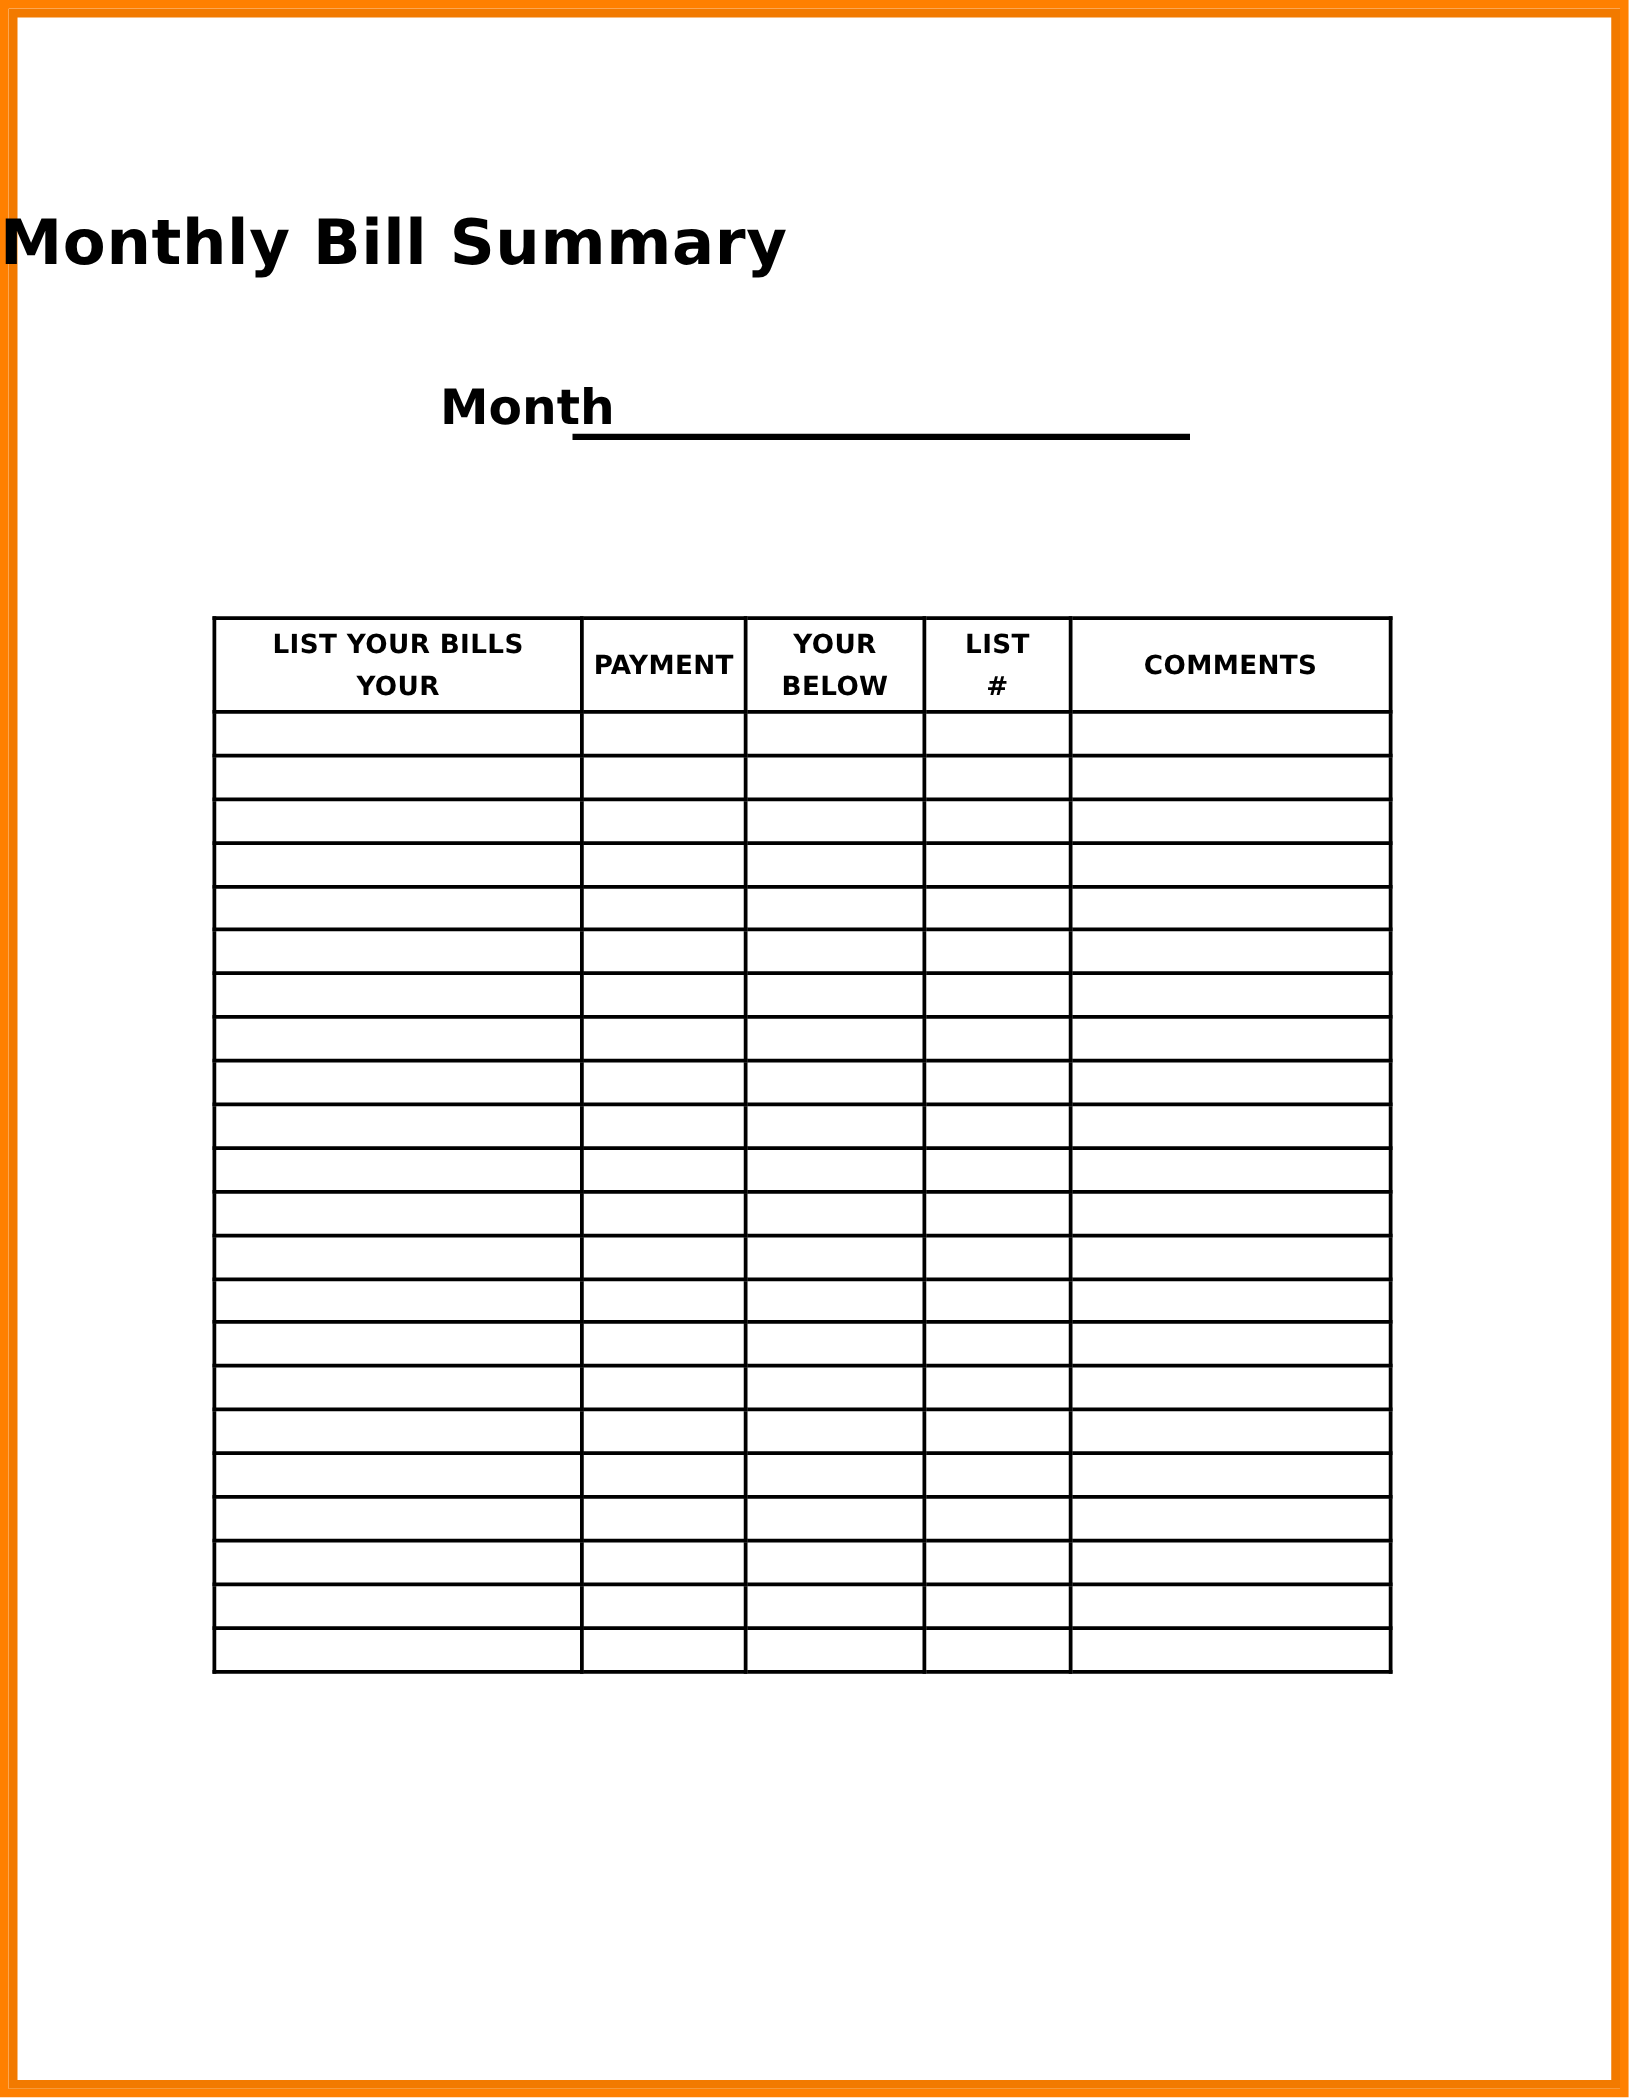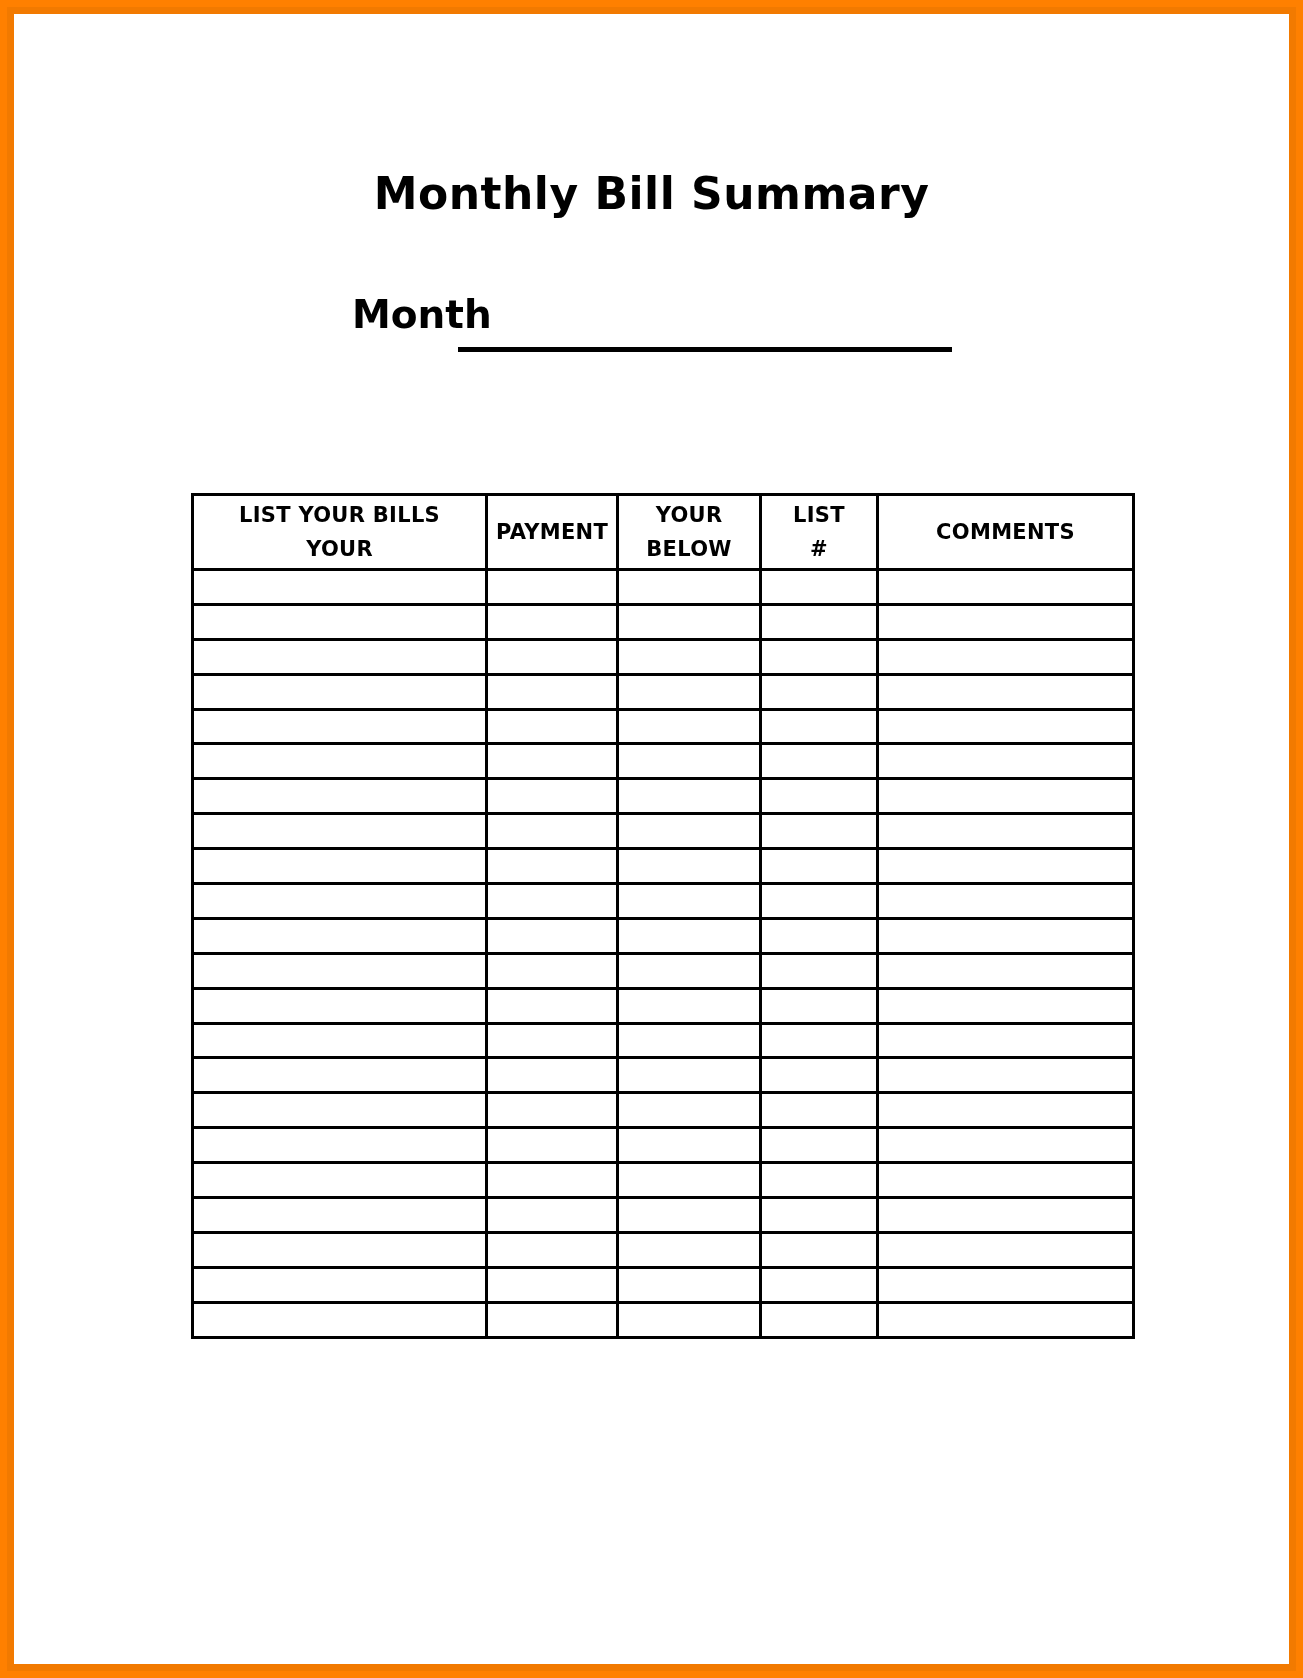--- a/index.html
+++ b/index.html
@@ -28,52 +28,52 @@
       width: 1289px; height: 1664px;
       box-sizing: border-box;
       border: 7px solid #F27A00;
       background: #ffffff;
     }
     .title {
       position: absolute;
       left: 0;
       width: 1303px;
       top: 168px;
-      text-align: center;
-      font-size: 44px;
+      text-align: left;
+      font-size: 50px;
       font-weight: bold;
       letter-spacing: 0.5px;
       line-height: 52px;
       white-space: nowrap;
     }
     .month-row {
       position: absolute;
       left: 352px;
-      top: 290px;
+      top: 302px;
       height: 50px;
       display: flex;
       align-items: center;
     }
     .month-label {
       font-size: 39px;
       font-weight: bold;
       line-height: 50px;
       white-space: nowrap;
     }
     .month-line {
       position: absolute;
       left: 458px;
       top: 347px;
       width: 494px;
       height: 5px;
       background: #000;
     }
     table.bills {
       position: absolute;
-      left: 191px;
+      left: 170px;
       top: 493px;
       width: 941px;
       border-collapse: collapse;
       table-layout: fixed;
     }
     table.bills th, table.bills td {
       border: 3px solid #000;
       padding: 0;
     }
     table.bills th {

